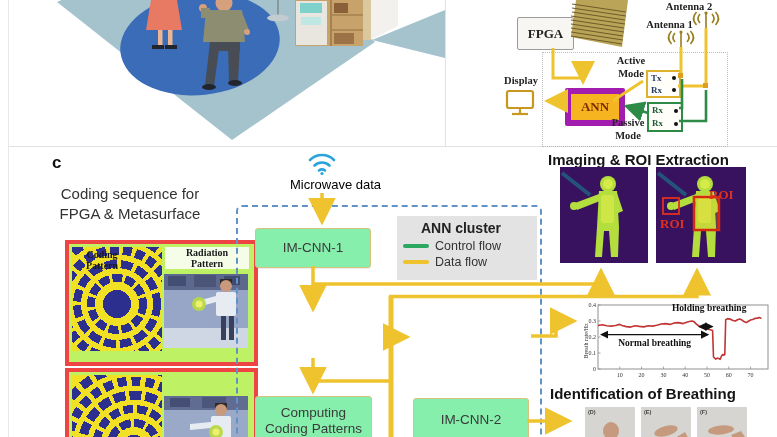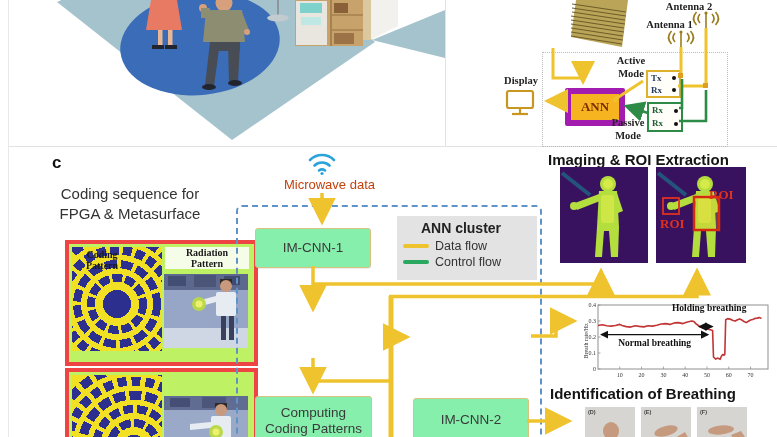--- a/index.html
+++ b/index.html
@@ -39,21 +39,21 @@
   .txrx{border:2px solid #ddb12c;color:#253a66;}
   .rxrx{border:2px solid #2e8b47;color:#1c5c33;}
   .dotted{position:absolute;border:1px dotted #bcbcbc;}
   
   .roi-lab{position:absolute;font-family:"Liberation Serif",serif;font-weight:bold;
            font-size:13px;color:#e03020;}
   .hand{position:absolute;width:50px;height:30px;overflow:hidden;background:#d6d5d2;}
   .hand .hl{position:absolute;left:3px;top:2px;font-size:5.5px;color:#444;font-weight:bold;}
   .ptitle{position:absolute;font-weight:bold;font-size:17px;color:#111;}
   .ltitle{position:absolute;font-size:15px;color:#333;line-height:1.3;text-align:center;white-space:pre-line;}
-  .mw{position:absolute;font-size:13px;color:#c2410c;text-align:right;}
+  .mw{position:absolute;font-size:13px;color:#000000;text-align:left;margin-left:20px;}
   svg{display:block;}
 </style>
 </head>
 <body>
 
 <div class="fig">
 
   <svg class="abs" style="left:0;top:0" width="445" height="147">
     <rect x="120" y="0" width="84" height="9" fill="#f2f1ec"></rect>
     <rect x="228" y="0" width="42" height="7" fill="#eef0f0"></rect>
@@ -101,20 +101,23 @@
       <rect x="334" y="33" width="20" height="11" fill="#9c7347"></rect>
       <rect x="363" y="0" width="8" height="40" fill="#dcc89e"></rect>
     </g>
   </svg>
 
   <div class="abs divider" style="left:445px;top:0;width:1px;height:147px"></div>
   <div class="abs divider" style="left:8px;top:146px;width:769px;height:1px"></div>
   <div class="abs" style="left:8px;top:0;width:1px;height:437px;background:#e8e8e8"></div>
 
   <div class="dotted" style="left:542px;top:52px;width:184px;height:93px"></div>
+  <div class="hwbox fpga" style="left:517px;top:17px;width:55px;height:31px">
+    <span>FPGA</span>
+  </div>
   <div class="hwbox ann" style="left:565px;top:88px;width:48px;height:26px">
     <span>ANN</span>
   </div>
   <div class="hw" style="left:496px;top:75px;width:50px">Display</div>
   <div class="hw" style="left:610px;top:55px;width:42px">Active
 Mode</div>
   <div class="hw" style="left:604px;top:117px;width:48px">Passive
 Mode</div>
   <div class="hw" style="left:660px;top:1px;width:58px">Antenna 2</div>
   <div class="hw" style="left:642px;top:19px;width:55px">Antenna 1</div>
@@ -216,26 +219,26 @@
     <span class="pre">Computing
 Coding Patterns</span>
   </div>
   <div class="fbox" style="left:413px;top:398px;width:114px;height:42px">
     <span>IM-CNN-2</span>
   </div>
 
   <div class="legend" style="left:397px;top:216px;width:116px;height:58px">
     <div class="ttl">ANN cluster</div>
     <div class="row">
+      <span class="sw" style="background: rgb(42, 168, 95);"></span>
+      <span class="lbl">Control flow</span>
+    </div>
+    <div class="row">
       <span class="sw" style="background: rgb(238, 195, 45);"></span>
       <span class="lbl">Data flow</span>
-    </div>
-    <div class="row">
-      <span class="sw" style="background: rgb(42, 168, 95);"></span>
-      <span class="lbl">Control flow</span>
     </div>
   </div>
 
   <div class="title-b" style="left:548px;top:151px;width:225px">Imaging &amp; ROI Extraction</div>
 
   <svg class="abs" style="left:560px;top:167px" width="88" height="96" viewBox="0 0 88 96">
     <rect width="88" height="96" fill="#38125f"></rect>
     <line x1="2" y1="6" x2="30" y2="28" stroke="#18808e" stroke-width="4" opacity="0.6"></line>
     <g fill="#b4dd3e">
       <circle cx="48" cy="17" r="8"></circle>

